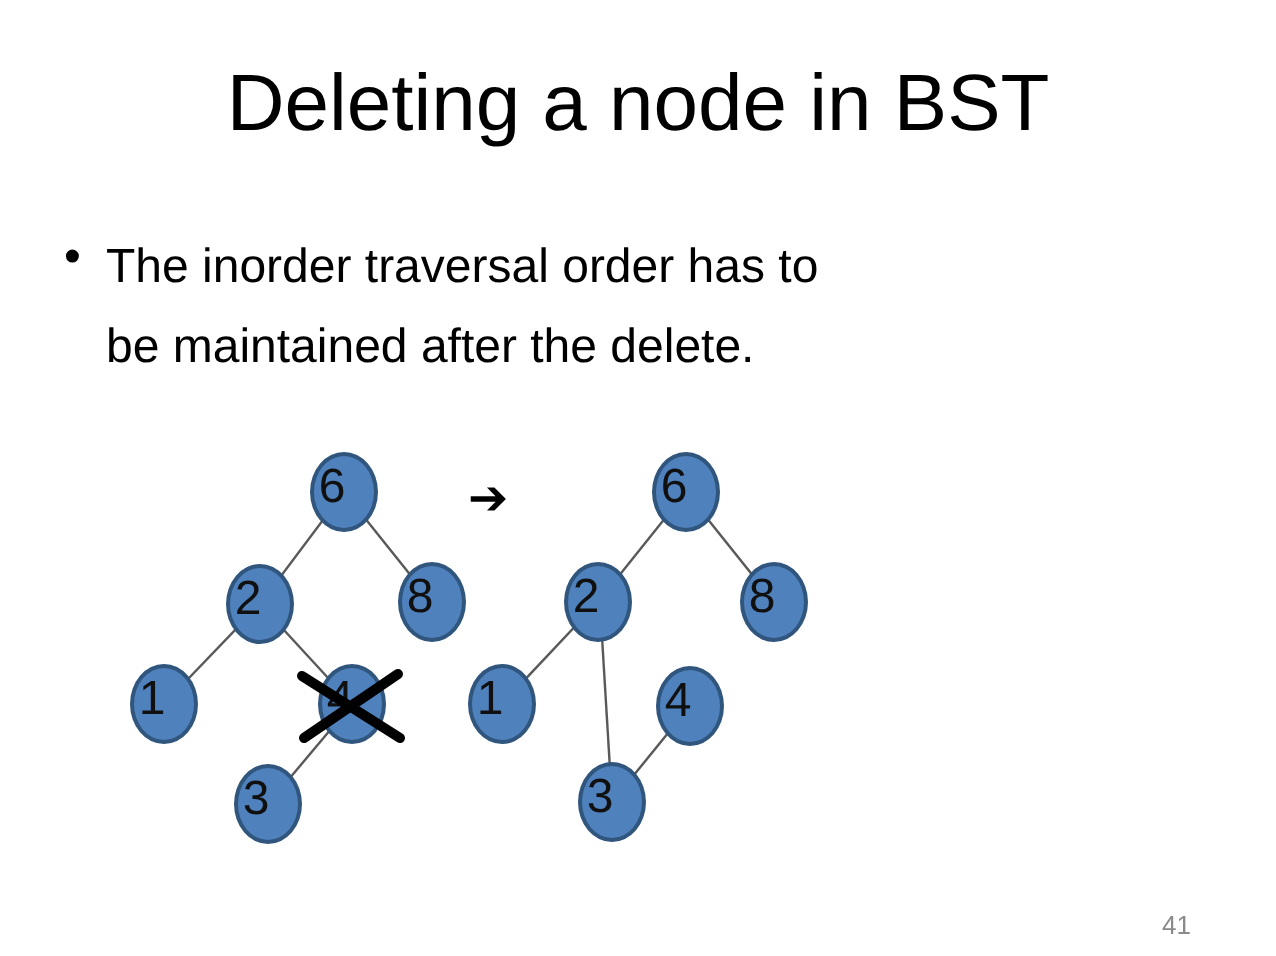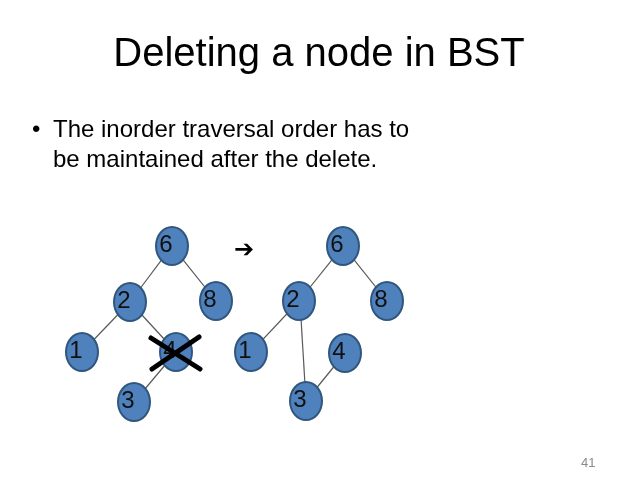--- a/index.html
+++ b/index.html
@@ -9,21 +9,21 @@
   }
   .title {
     position:absolute; top:30px; left:0; width:638px; text-align:center;
     font-size:40px; font-weight:400; color:#000000; white-space:nowrap;
   }
   .bullet-row {
     position:absolute; top:114px; left:32px; width:410px;
     display:flex; align-items:flex-start;
   }
   .bullet-marker { font-size:24px; line-height:30px; width:21px; flex:0 0 21px; }
-  .bullet-text  { font-size:24px; line-height:30px; width:389px; }
+  .bullet-text  { font-size:24px; line-height:40px; width:389px; }
   .diagram { position:absolute; left:0; top:0; width:638px; height:478px; }
   .edges-layer, .cross-layer { position:absolute; left:0; top:0; z-index:1; }
   .cross-layer { z-index:3; pointer-events:none; }
   .node {
     position:absolute; z-index:2; width:34px; height:40px; border-radius:50%;
     background:var(--node-fill,#4F81BD); border:2px solid var(--node-border,#31567E);
     box-sizing:border-box; display:flex; align-items:center; justify-content:center;
   }
   .node .nv {
     font-size:24px; color:#101010; transform:translate(-6px,-2px);

